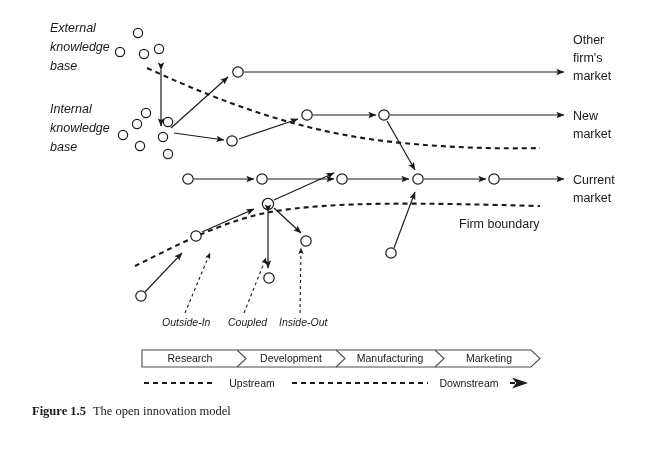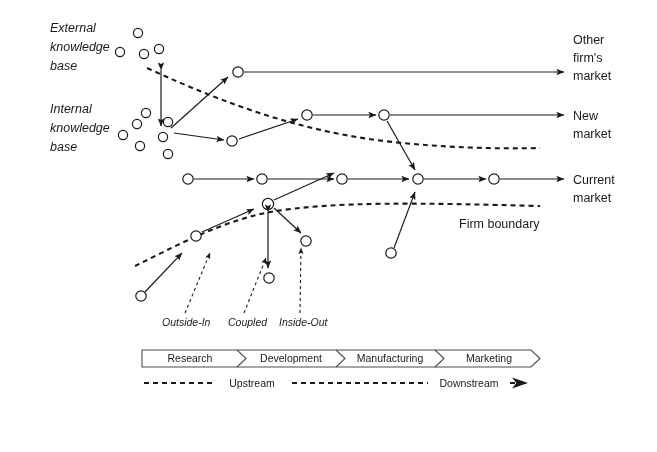--- a/index.html
+++ b/index.html
@@ -176,14 +176,17 @@
 
     <g>
       <line class="dashline" x1="140" y1="383" x2="208" y2="383"></line>
       <text class="lbl-flow" x="248" y="387" text-anchor="middle">Upstream</text>
       <line class="dashline" x1="288" y1="383" x2="424" y2="383"></line>
       <text class="lbl-flow" x="465" y="387" text-anchor="middle">Downstream</text>
       <line class="dashline" x1="506" y1="383" x2="523" y2="383" marker-end="url(#arw-big)"></line>
     </g>
   </svg>
 
+  <div class="caption">
+    <b>Figure 1.5</b><span class="cap-txt">The open innovation model</span>
+  </div>
 
 </div>
 
 </body></html>

